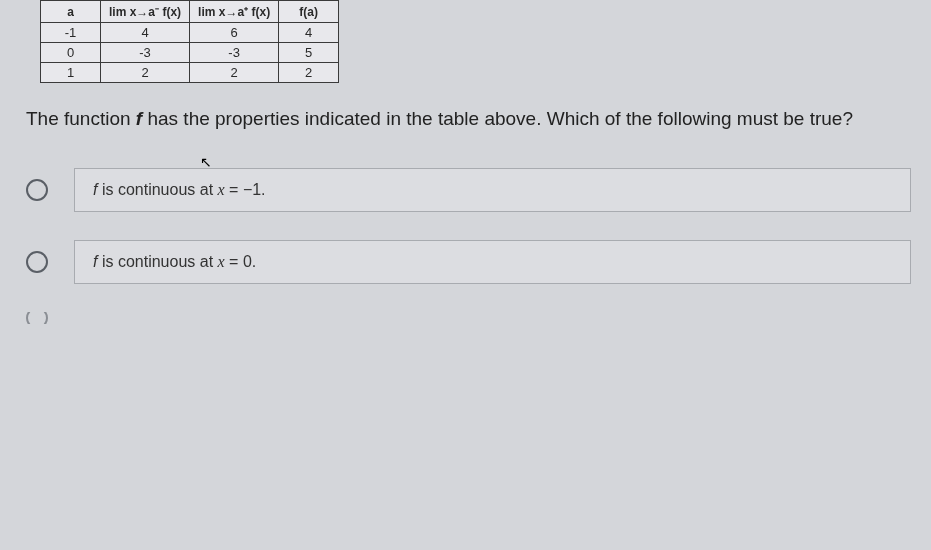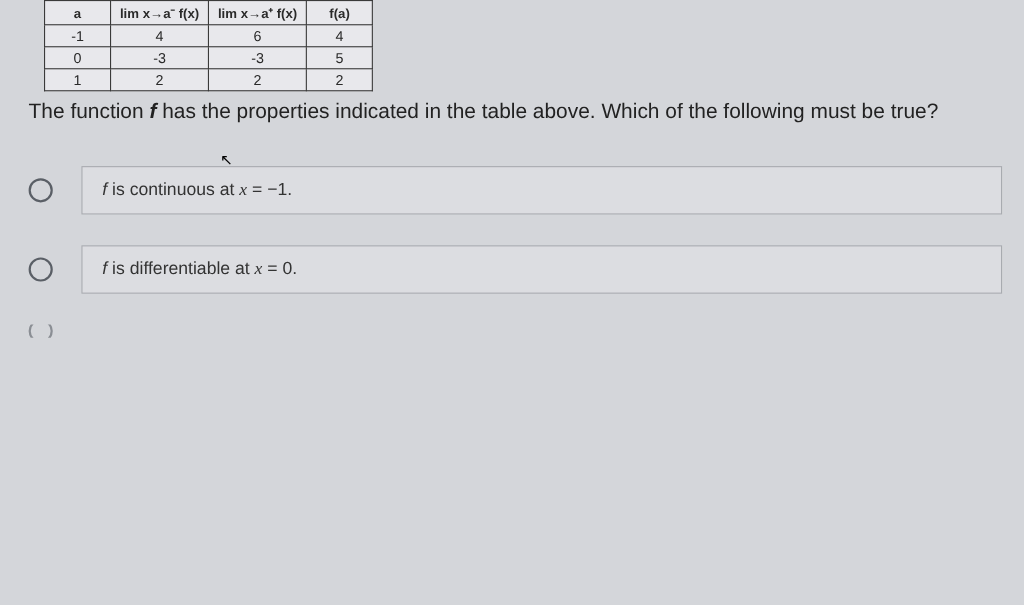--- a/index.html
+++ b/index.html
@@ -26,21 +26,21 @@
       padding: 2px 8px;
       text-align: center;
       font-size: 13px;
       min-width: 60px;
     }
     table.data-table th {
       font-weight: bold;
       font-size: 12px;
     }
     .question-text {
-      margin-top: 5px;
+      margin-top: 22px;
       margin-left: 6px;
       font-size: 19px;
       line-height: 1.5;
       color: #222;
     }
     .question-text .func { font-style: italic; font-weight: 600; }
     .options {
       margin-top: 34px;
     }
     .option-row {
@@ -117,27 +117,27 @@
   <div class="options">
 
     <div class="option-row" style="position:relative;">
       <div class="radio"></div>
       <div class="option-box">
         <span class="cursor" style="position:absolute; left:180px; top:-14px;">↖</span>
         <span class="func">f</span><span> is continuous at </span><span class="var">x</span><span> = −1.</span>
       </div>
     </div>
 
-
-
     <div class="option-row">
       <div class="radio"></div>
       <div class="option-box">
-        <span class="func">f</span><span> is differentiable at </span><span class="var">x</span><span> = 0.</span>
+        <span class="func">f</span><span> is continuous at </span><span class="var">x</span><span> = 0.</span>
       </div>
     </div>
+
+
 
     <div class="option-row" style="margin-bottom:0; opacity:0.6; height:12px; overflow:hidden;">
       <div class="radio"></div>
     </div>
 
   </div>
 </div>
 
 </body></html>

